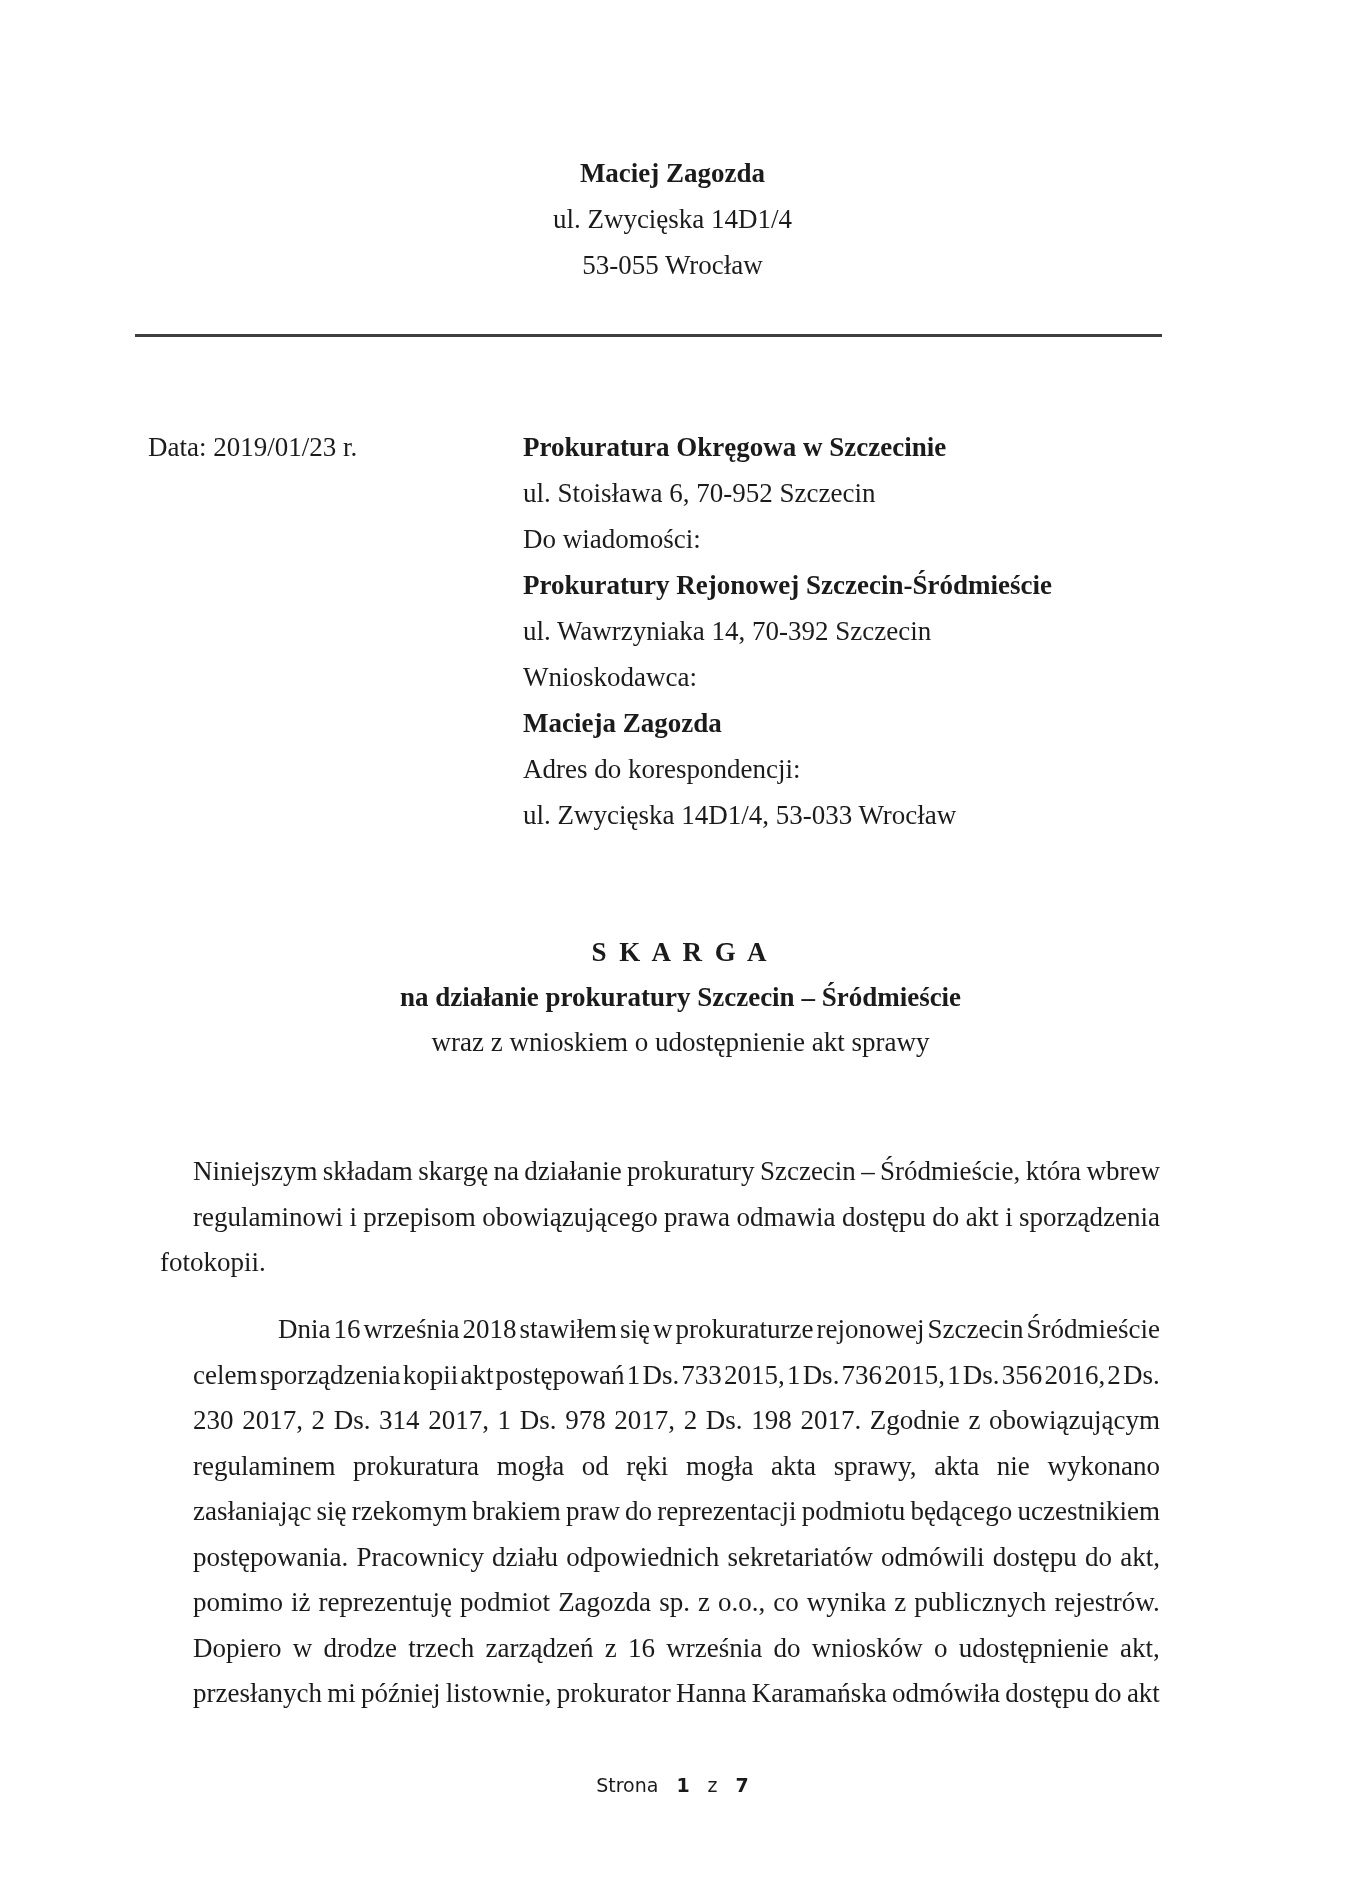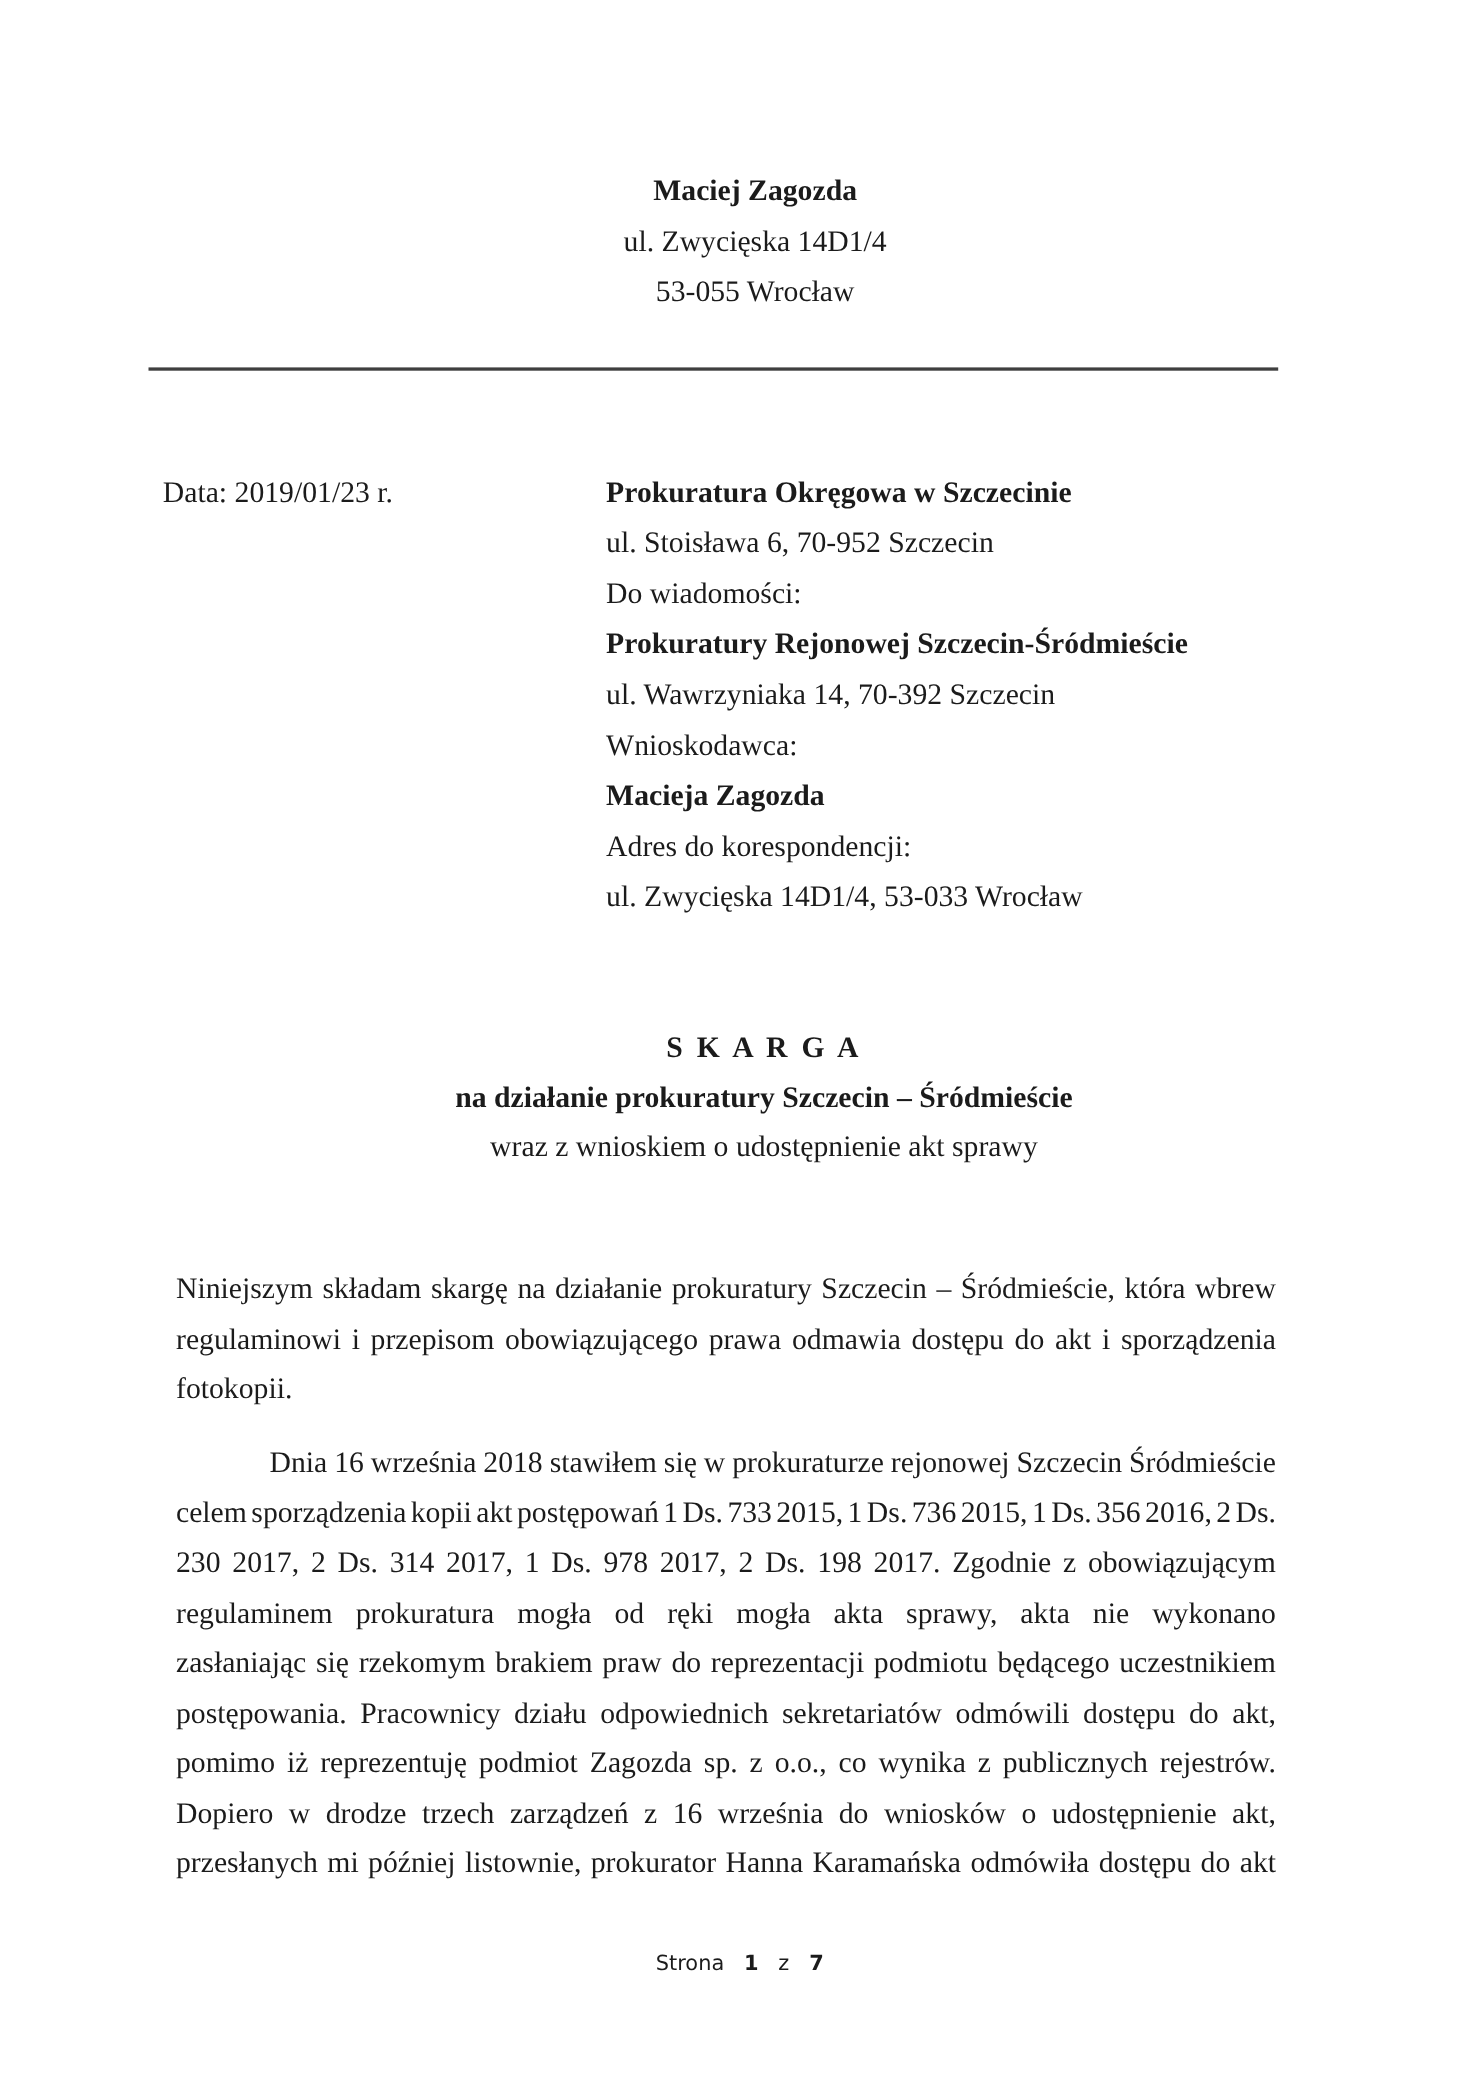--- a/index.html
+++ b/index.html
@@ -6,40 +6,40 @@
   .page{
     position:relative;
     width:1345px;height:1902px;
     background:#ffffff;
     overflow:hidden;
     font-family:"Liberation Serif","DejaVu Serif",serif;
     color:#1b1b1b;
     font-size:27px;
   }
   .centered-block{position:absolute;left:0;width:1345px;text-align:center;}
-  .line{height:46px;line-height:46px;white-space:nowrap;padding-left:28px;}
+  .line{height:46px;line-height:46px;white-space:nowrap;}
   .bold{font-weight:bold;}
 
   .sender{top:150px;}
   .divider{position:absolute;top:334px;left:135px;width:1027px;height:3px;background:#3f3f3f;}
 
   .date{position:absolute;left:148px;top:424px;height:46px;line-height:46px;}
 
   .recipient{position:absolute;left:523px;top:424px;}
   .recipient .line{height:46px;line-height:46px;}
 
   .doc-title{top:930px;}
   .doc-title .line{height:45px;line-height:45px;margin-left:16px;}
   .title-main{font-weight:bold;letter-spacing:3px;}
 
   .bodytext{position:absolute;left:160px;width:1000px;}
   .para1{top:1149px;}
   .para2{top:1307px;}
   .bodyline{height:45.5px;line-height:45.5px;overflow:hidden;text-align:left;}
-  .bodyline.just{display:flex;justify-content:space-between;}
+  .bodyline.just{display:flex;justify-content:space-between;margin-left:33px;}
   .bodyline.indent{padding-left:85px;}
 
   .footer{
     position:absolute;top:1772px;left:0;width:1345px;
     display:flex;justify-content:center;gap:18px;
     font-family:"DejaVu Sans","Liberation Sans",sans-serif;
     font-size:19px;line-height:26px;color:#1b1b1b;
   }
 </style>
 </head>

